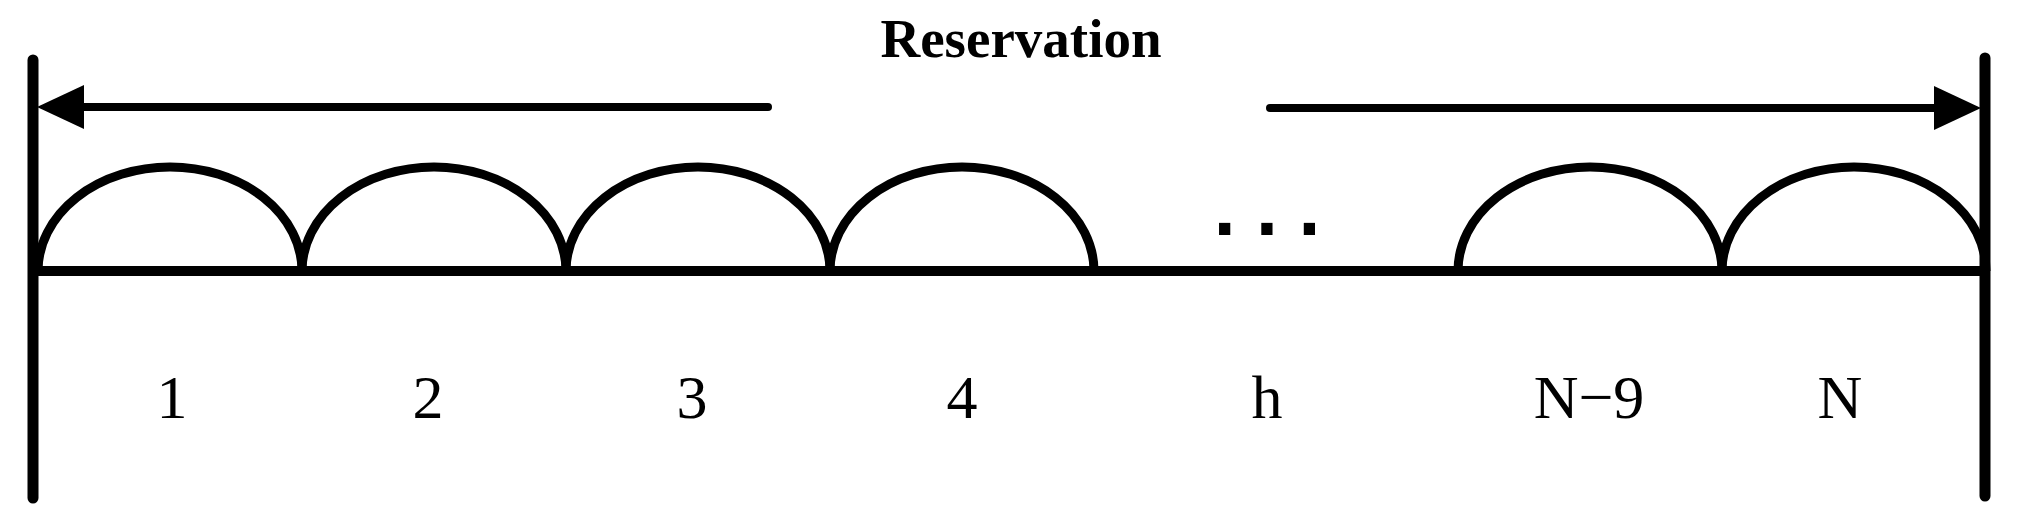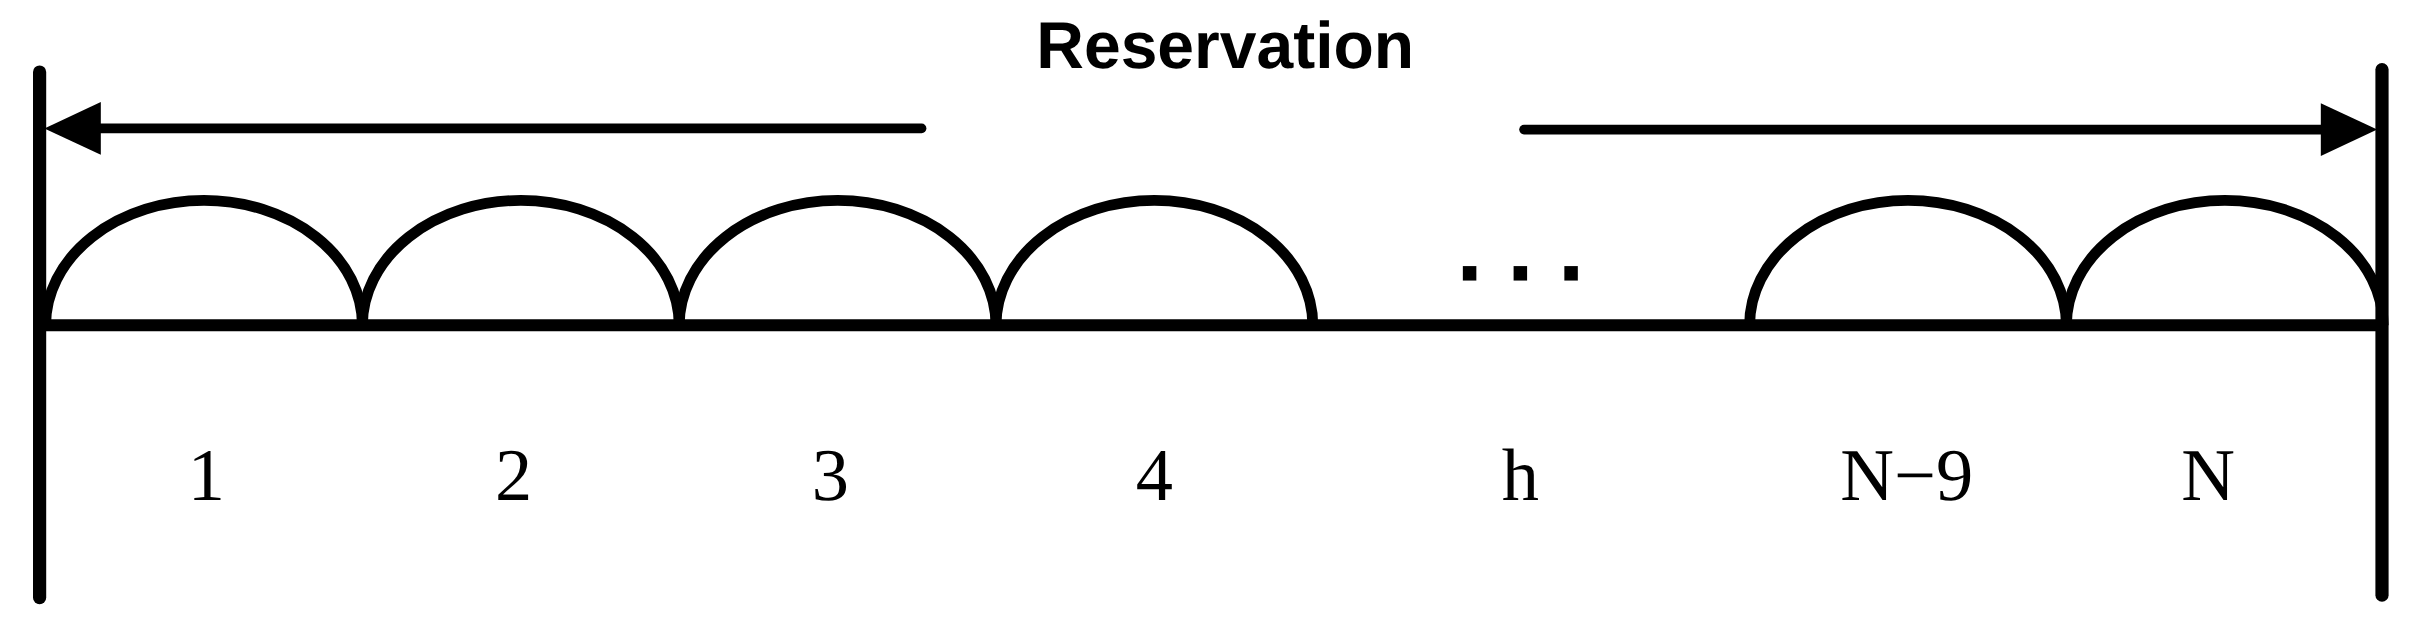--- a/index.html
+++ b/index.html
@@ -19,21 +19,21 @@
     position: absolute;
     left: 0;
     top: 0;
   }
   .figure-title {
     position: absolute;
     left: 1021px;
     top: 10px;
     transform: translateX(-50%);
     text-align: center;
-    font-family: Liberation Sans, sans-serif;
+    font-family: Liberation Serif, serif;
     font-weight: bold;
     font-size: 55px;
     line-height: 57px;
     color: #000000;
     white-space: nowrap;
   }
   .slot-label {
     position: absolute;
     top: 366px;
     transform: translateX(-50%);

